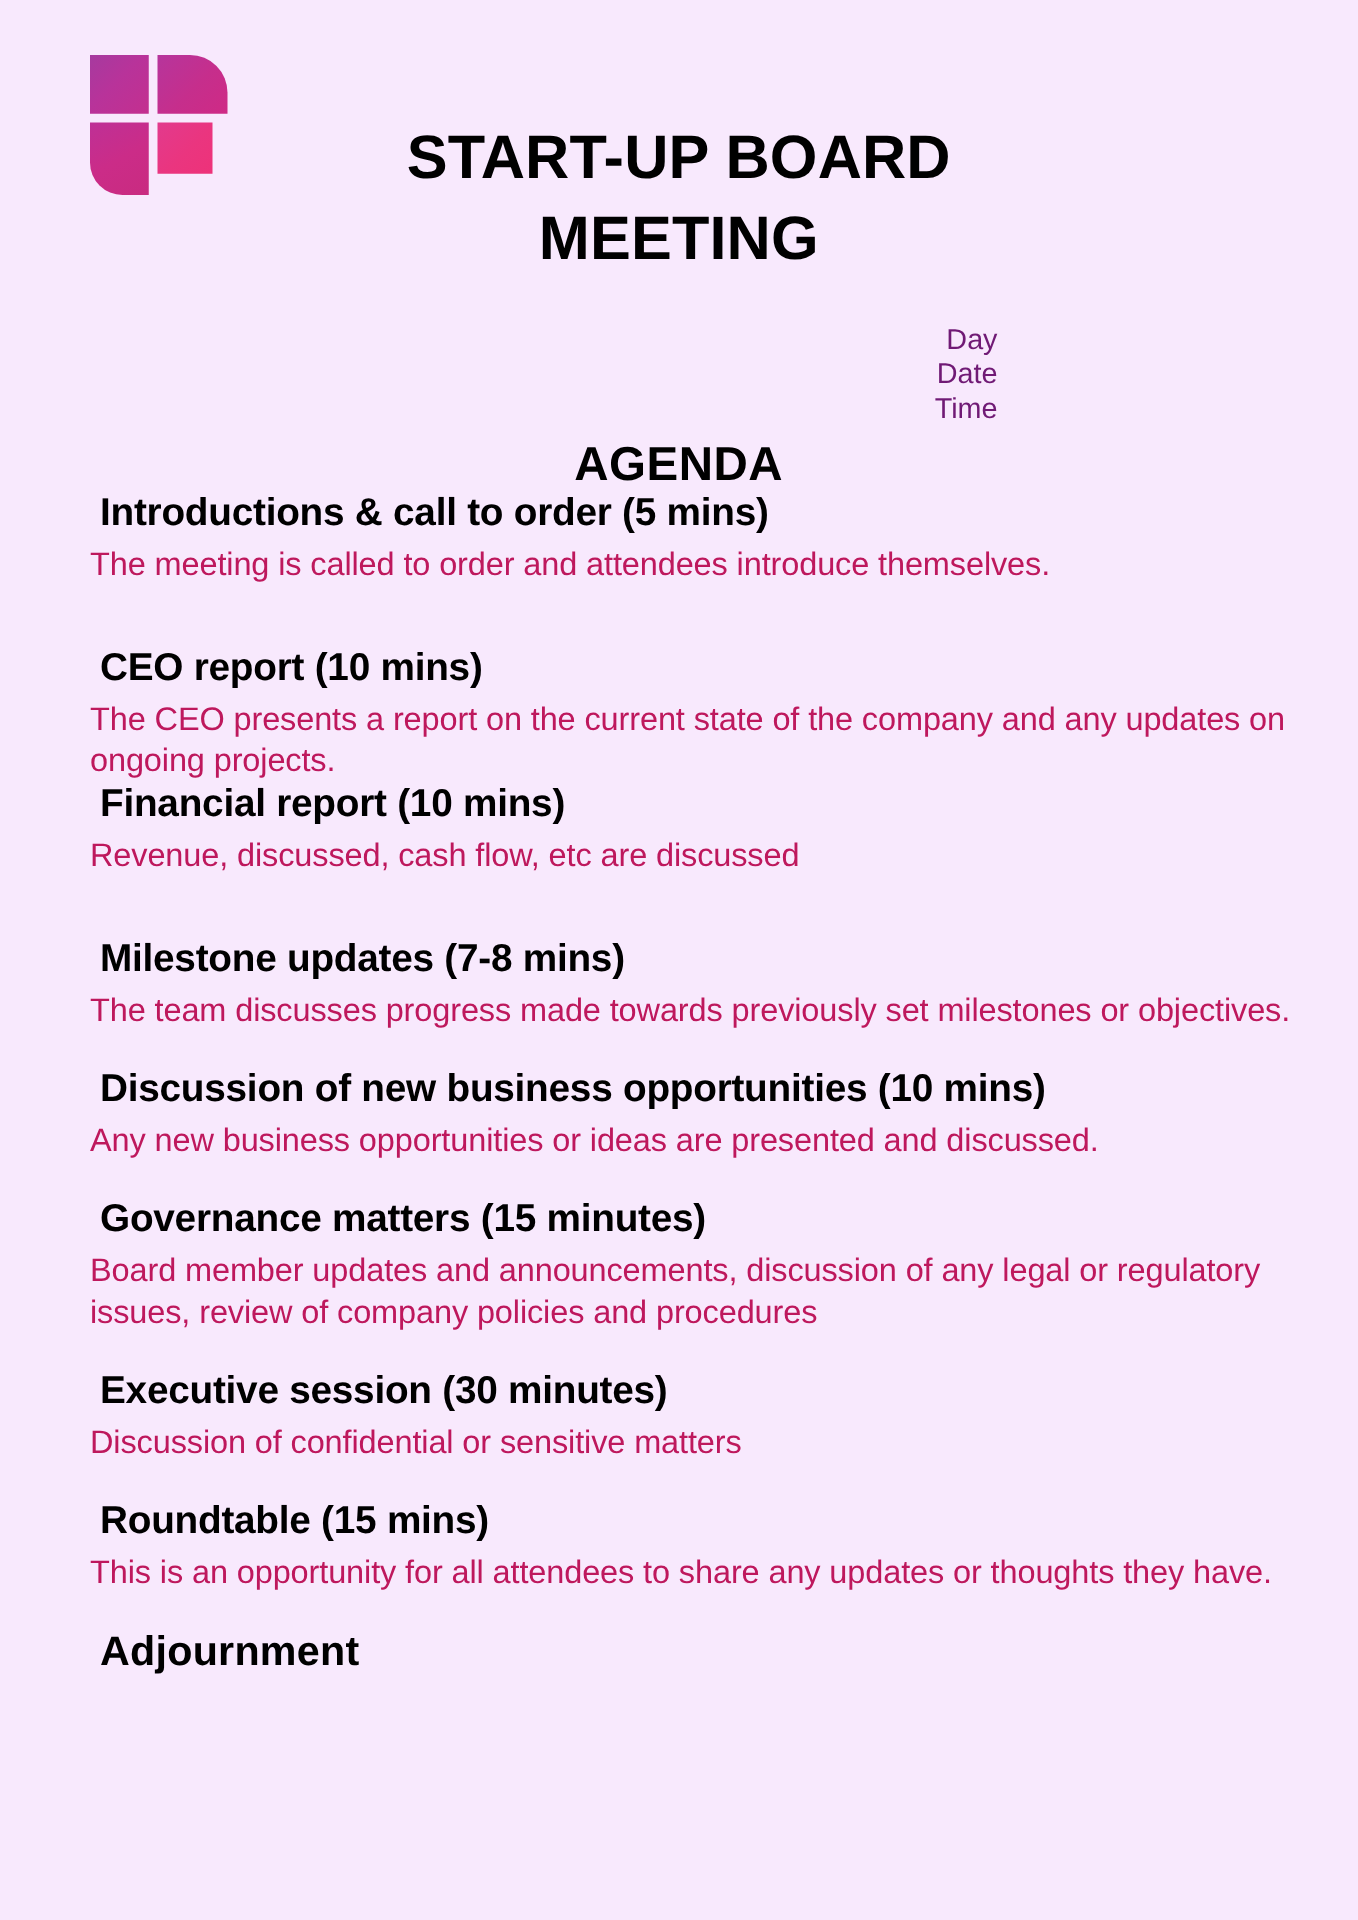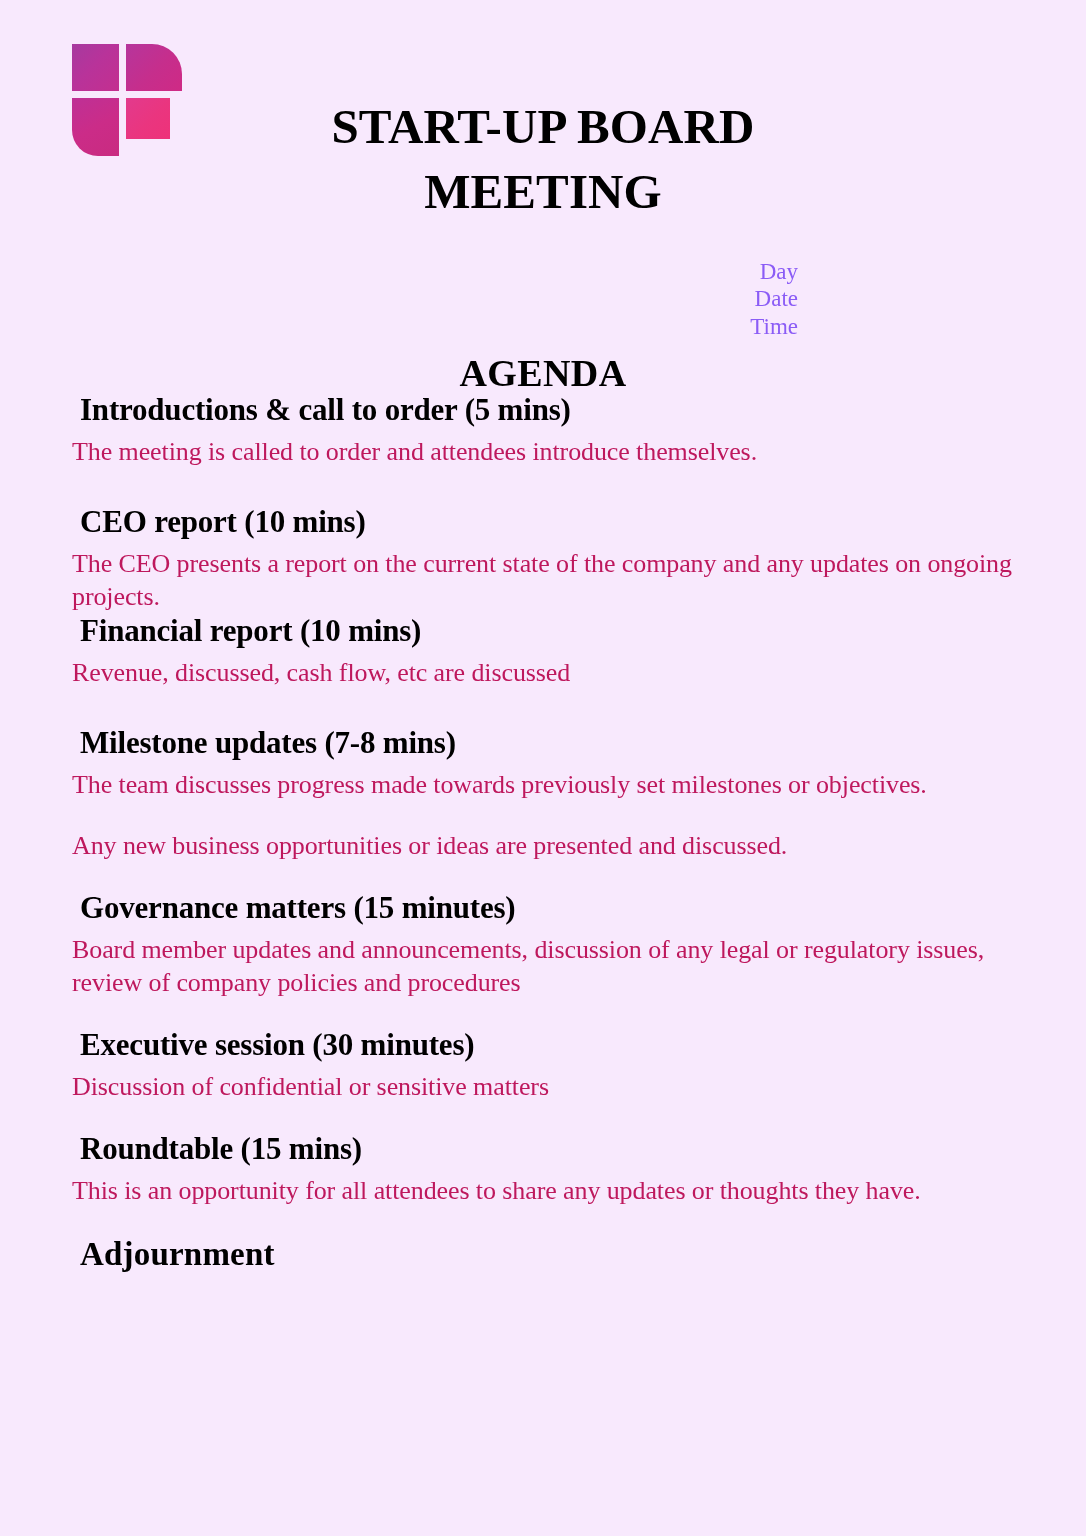--- a/index.html
+++ b/index.html
@@ -14,21 +14,20 @@
     color: #0a0a0a;
     overflow: hidden;
     position: relative;
   }
 
   .page {
     position: relative;
     width: 1086px;
     height: 1536px;
     box-sizing: border-box;
-    font-family: Liberation Serif, serif;
   }
 
   
   .logo {
     position: absolute;
     left: 72px;
     top: 44px;
     width: 110px;
     height: 112px;
   }
@@ -86,21 +85,21 @@
   
   .meta {
     position: absolute;
     left: 640px;
     top: 258px;
     width: 158px;
     text-align: right;
     font-size: 23px;
     line-height: 1.19;
     font-weight: 400;
-    color: #8b5cf6;
+    color: #701a75;
   }
   .meta span {
     display: block;
   }
 
   
   .agenda-heading {
     position: absolute;
     left: 0;
     top: 334px;
@@ -140,21 +139,21 @@
     margin: 0;
     font-size: 26px;
     font-weight: 400;
     line-height: 1.27;
     color: #be185d;
     letter-spacing: -0.1px;
   }
 
   .item.gap-sm { margin-top: 0; }
   .item.gap-m  { margin-top: 28px; }
-  .item.gap-l  { margin-top: 36px; }
+  .item.gap-l  { margin-top: 48px; }
 
   
   .item.final h3 {
     font-size: 33px;
     font-stretch: normal;
     letter-spacing: 0.2px;
   }
 </style>
 </head>
 <body>
@@ -197,20 +196,21 @@
       <h3>Financial report (10 mins)</h3>
       <p>Revenue, discussed, cash flow, etc are discussed</p>
     </div>
 
     <div class="item gap-l">
       <h3>Milestone updates (7-8 mins)</h3>
       <p>The team discusses progress made towards previously set milestones or objectives.</p>
     </div>
 
     <div class="item gap-m">
+      <h3>Discussion of new business opportunities (10 mins)</h3>
       <p>Any new business opportunities or ideas are presented and discussed.</p>
     </div>
 
     <div class="item gap-m">
       <h3>Governance matters (15 minutes)</h3>
       <p>Board member updates and announcements, discussion of any legal or regulatory issues, review of company policies and procedures</p>
     </div>
 
     <div class="item gap-m">
       <h3>Executive session (30 minutes)</h3>

